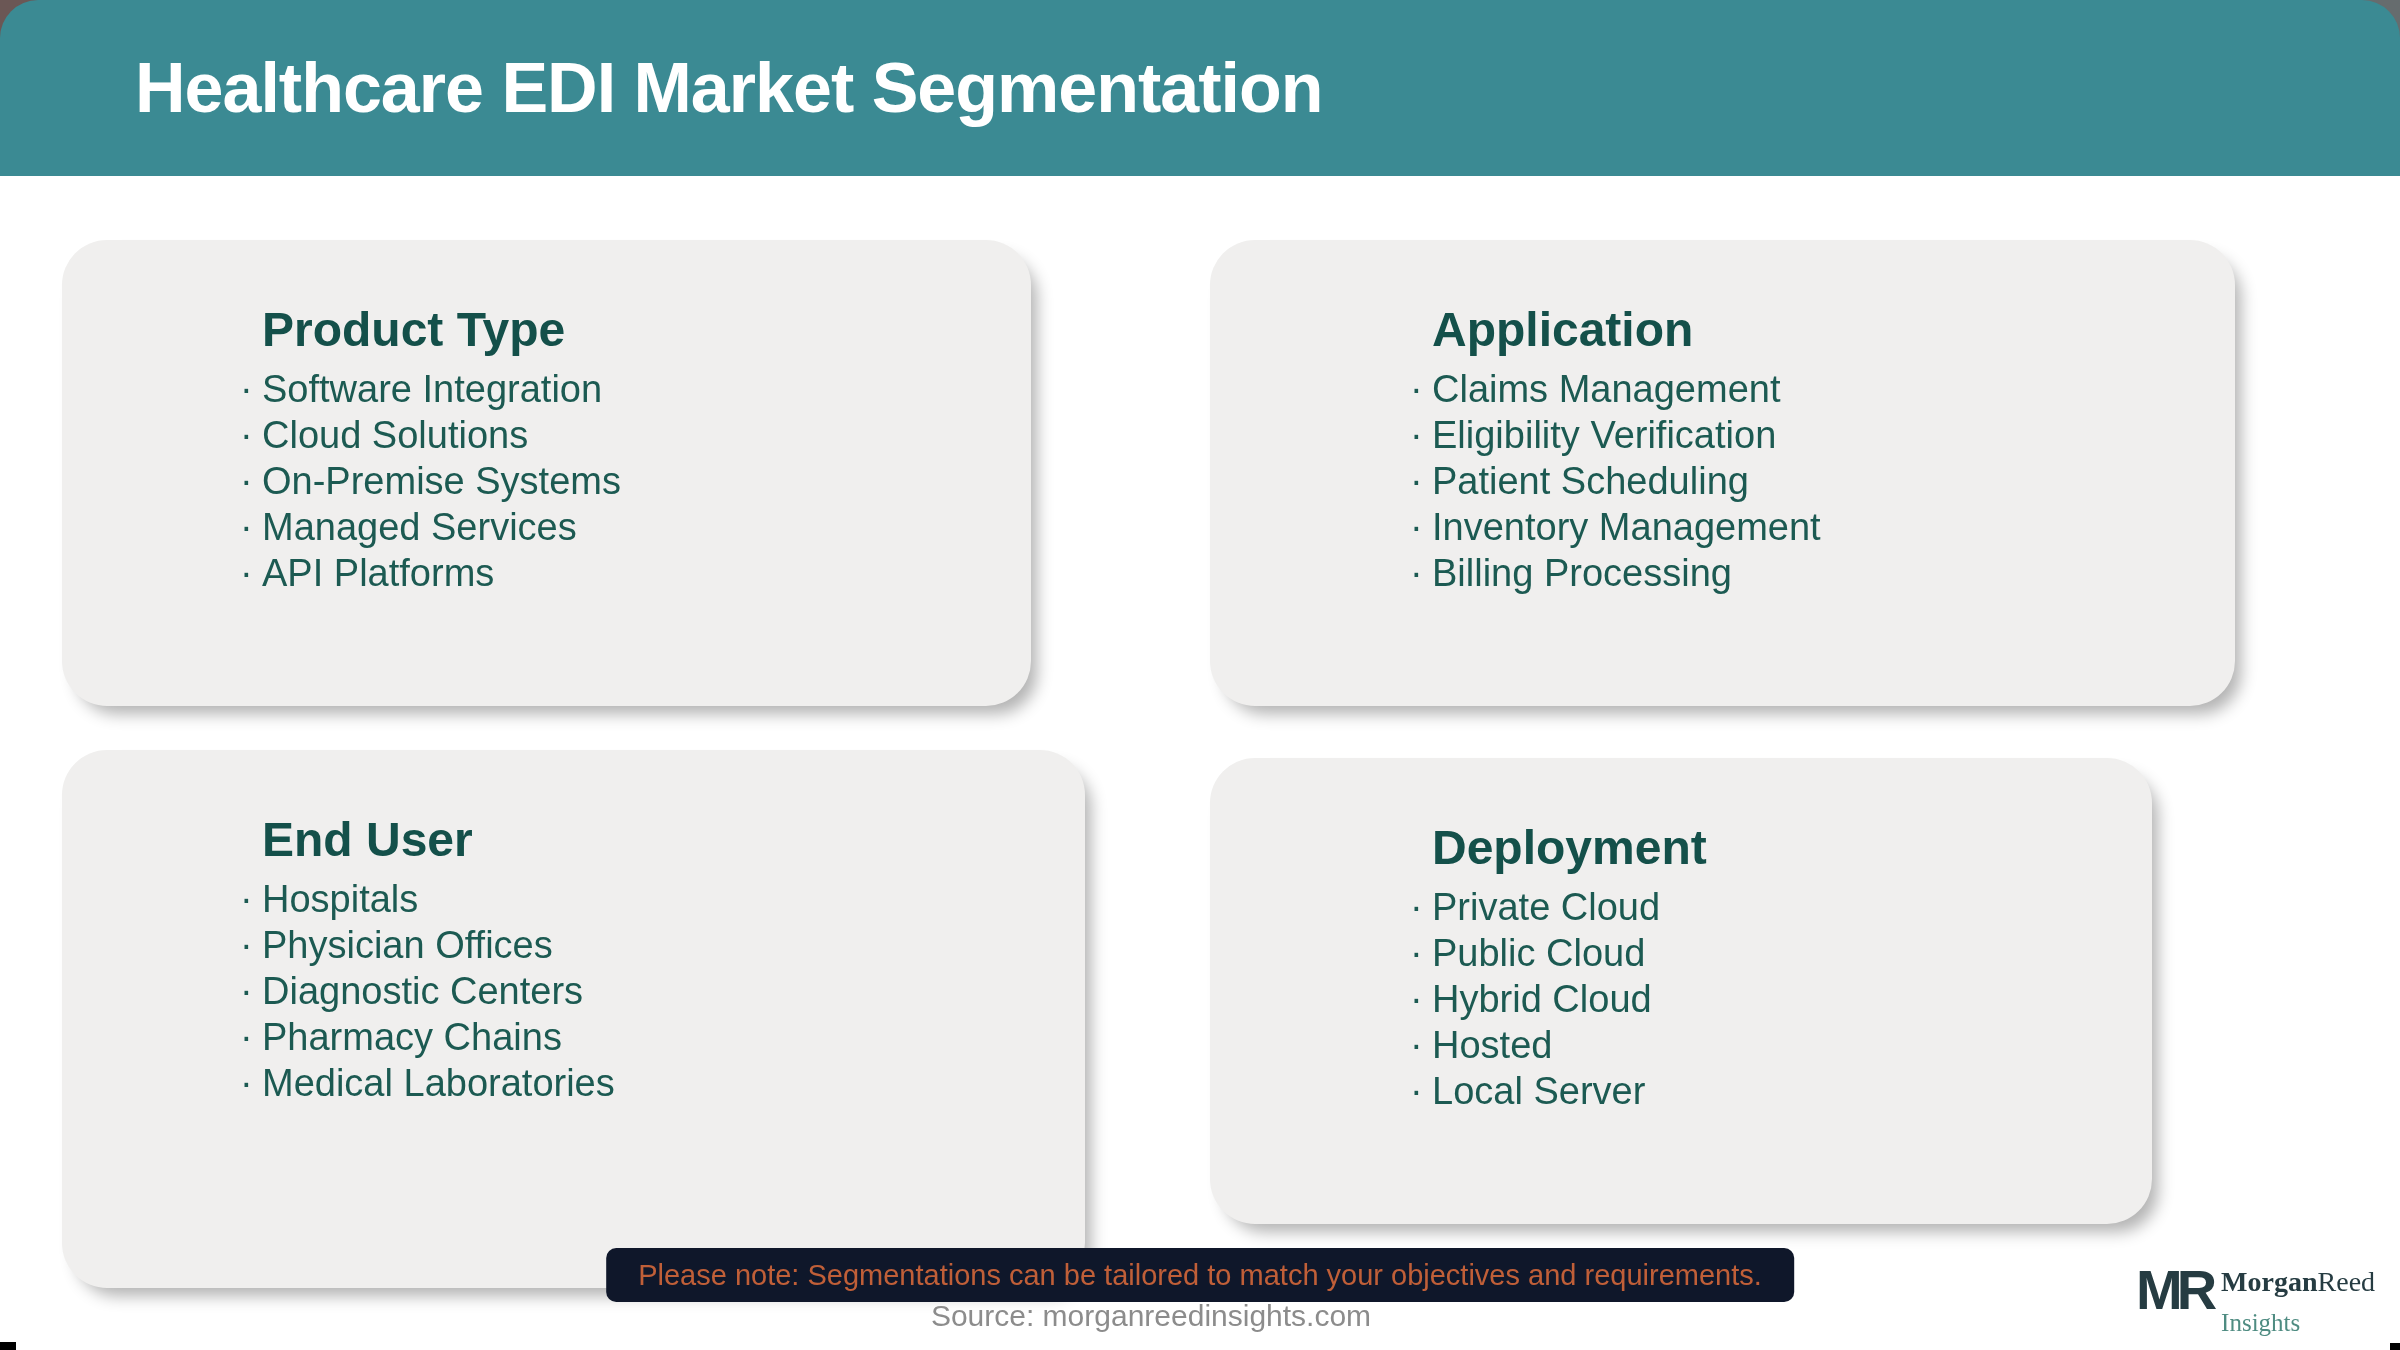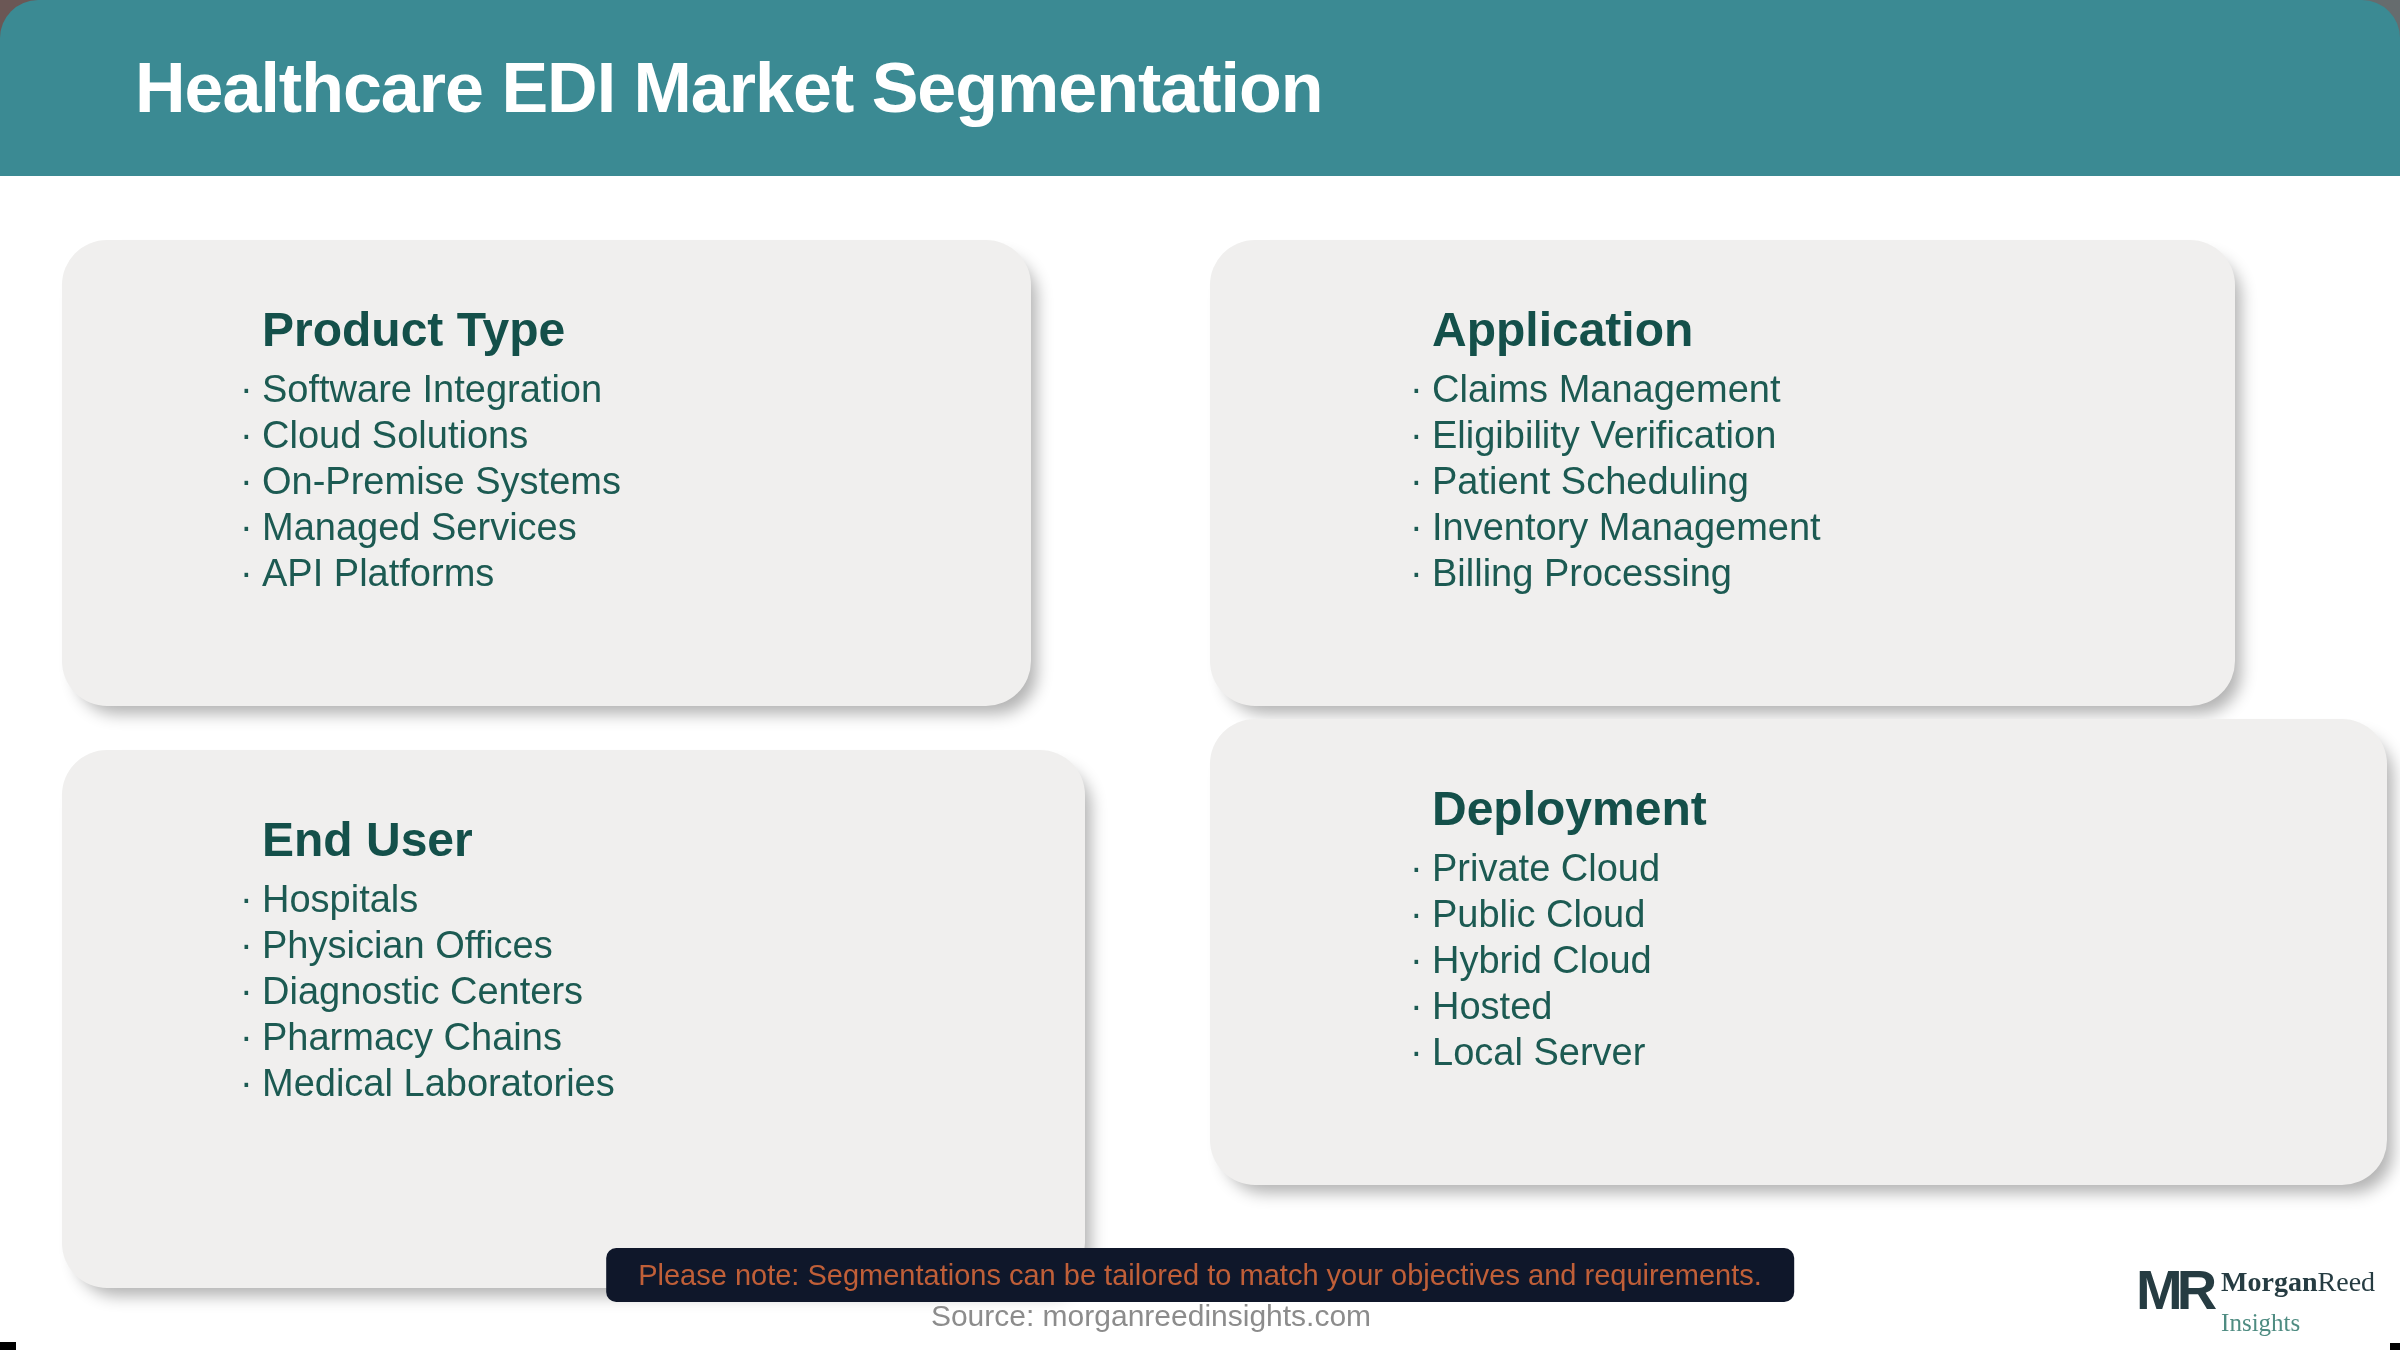--- a/index.html
+++ b/index.html
@@ -23,21 +23,21 @@
   }
   
   .card{
     position:absolute;box-sizing:border-box;background:#f0efee;border-radius:45px;
     box-shadow:10px 12px 16px -4px rgba(0,0,0,0.30);
     padding:62px 40px 0 200px;
   }
   .card-1{left:62px;top:240px;width:969px;height:466px;}
   .card-2{left:1210px;top:240px;width:1025px;height:466px;padding-left:222px;}
   .card-3{left:62px;top:750px;width:1023px;height:538px;}
-  .card-4{left:1210px;top:719px;width:1177px;height:466px;padding-left:222px;}
+  .card-4{left:1210px;top:758px;width:942px;height:466px;padding-left:222px;}
   .card h2{
     margin:0 0 8px 0;font-size:48px;line-height:56px;font-weight:700;color:#14504a;
   }
   .card ul{list-style:none;margin:0;padding:0;}
   .card li{
     position:relative;font-size:38px;line-height:46px;color:#1c5a52;
   }
   .card li::before{
     content:"\00B7";position:absolute;left:-22px;top:0;color:#1c5a52;
   }

